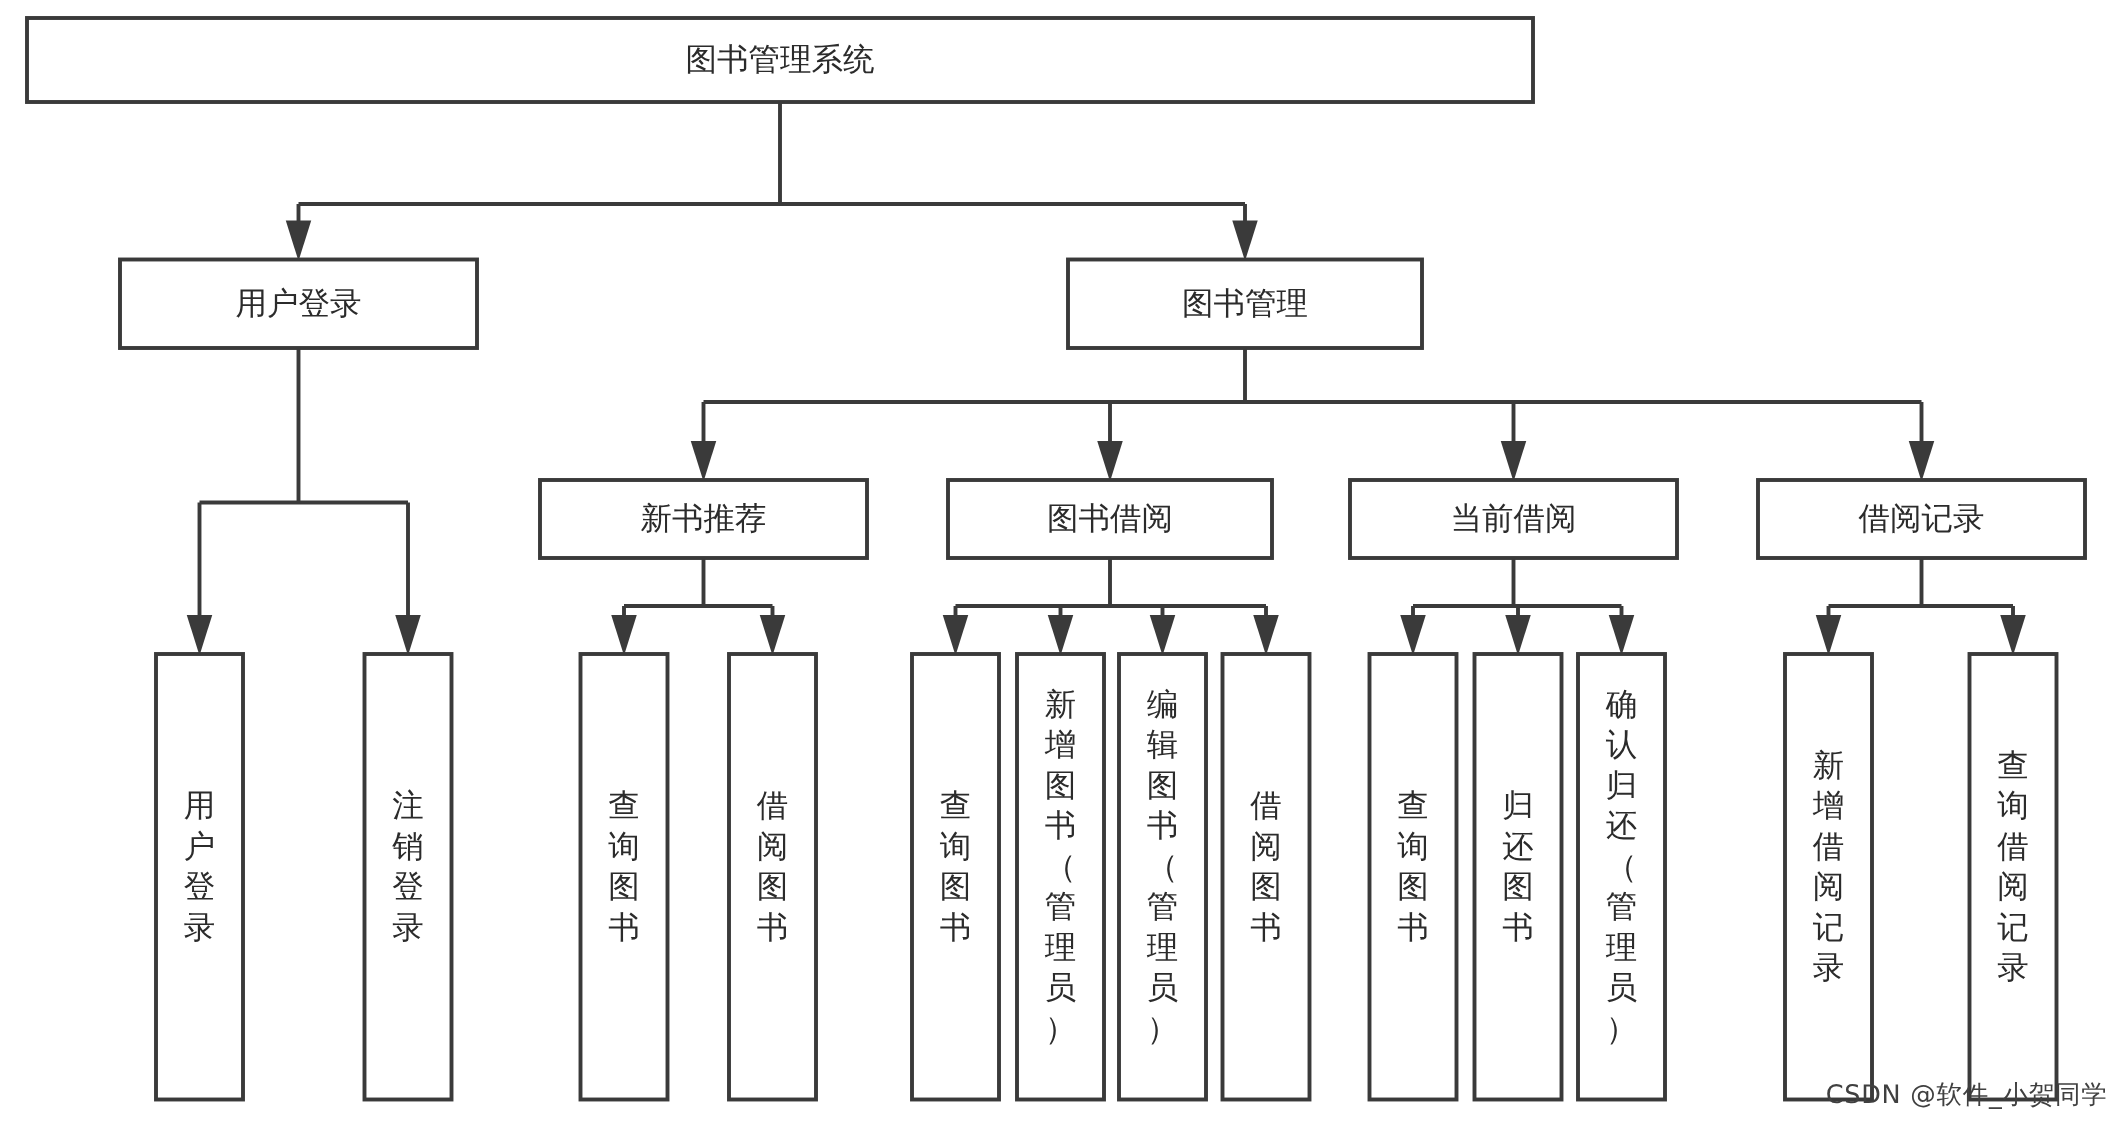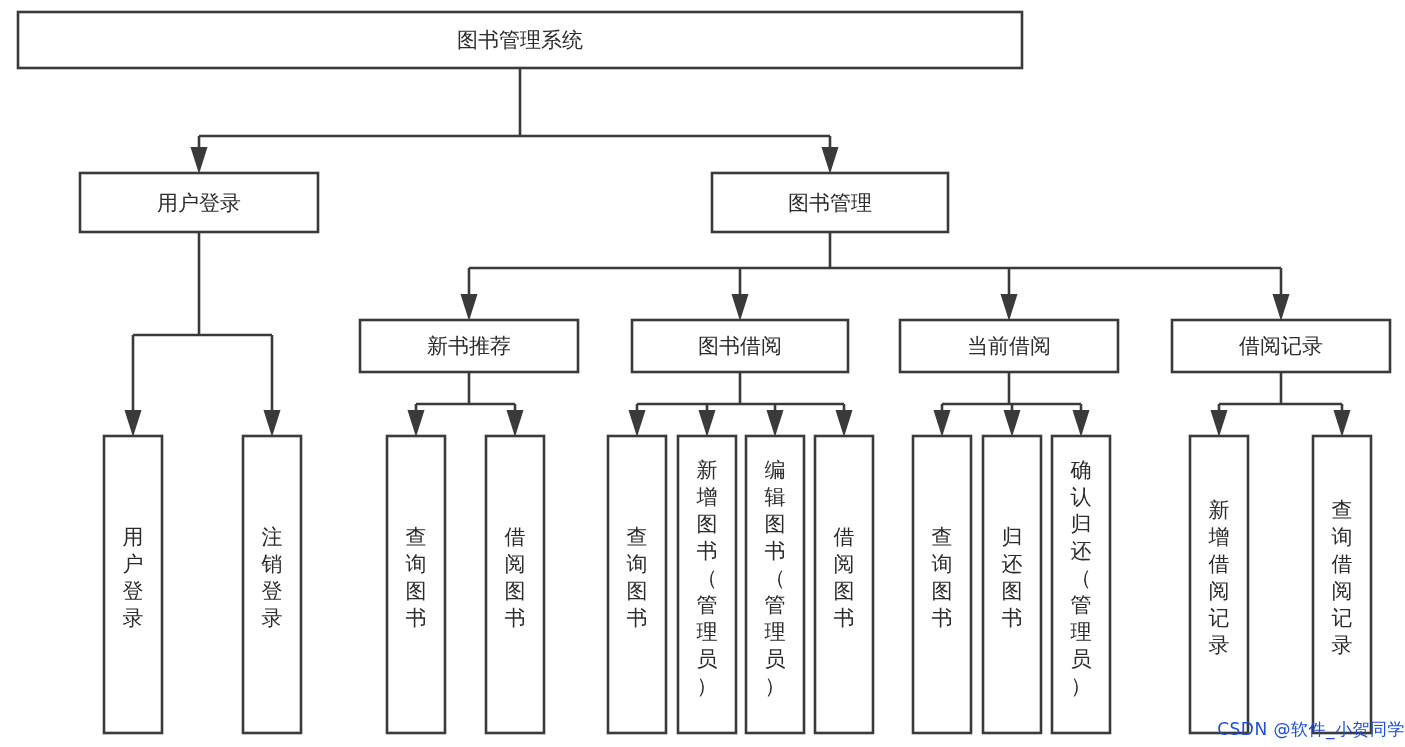--- a/index.html
+++ b/index.html
@@ -54,21 +54,21 @@
   .node-label-vertical {
     fill: #2b2b2b;
     font-family: "DejaVu Sans", "Liberation Sans", sans-serif;
     font-size: 21px;
     text-anchor: middle;
   }
   .watermark {
     position: absolute;
     right: 12px;
     bottom: 6px;
-    color: #1d4ed8;
+    color: #404040;
     font-size: 17px;
     font-family: "DejaVu Sans", "Liberation Sans", sans-serif;
     letter-spacing: 0.5px;
     white-space: nowrap;
     user-select: none;
   }
 </style>
 </head>
 <body>
 

